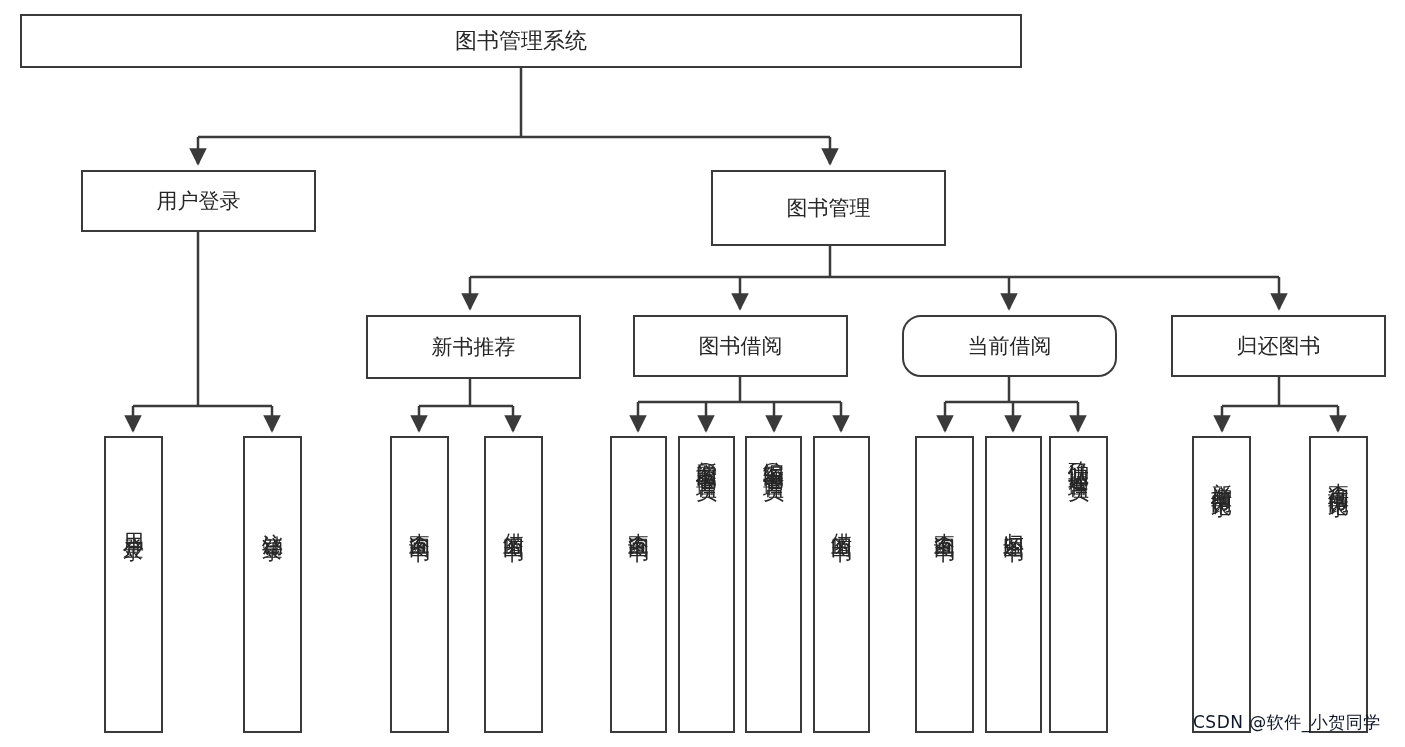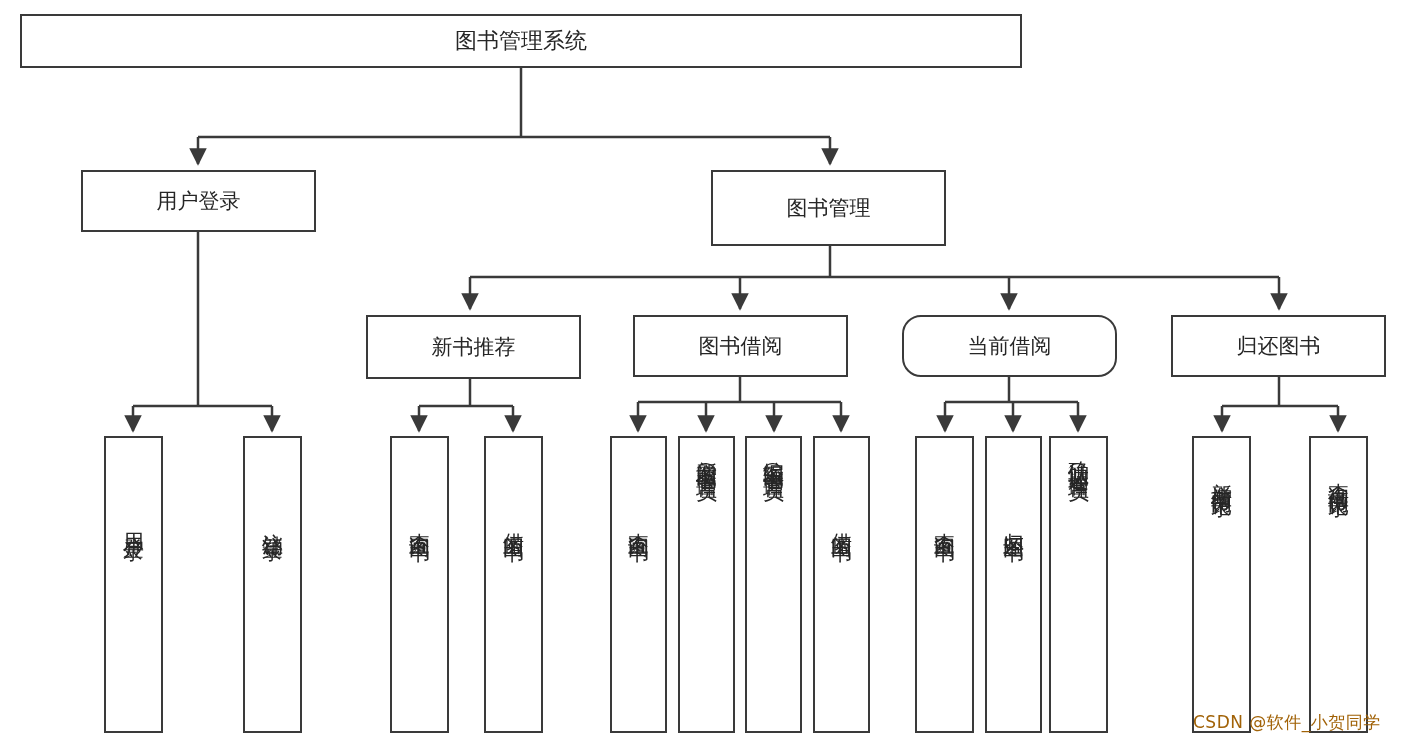--- a/index.html
+++ b/index.html
@@ -57,21 +57,21 @@
     display: block;
   }
   .node.v.mid .vtext { margin-top: 78px; }
   .node.v.high .vtext { margin-top: 6px; }
   .node.v.low  .vtext { margin-top: 28px; }
   .watermark {
     position: absolute;
     left: 1193px;
     top: 711px;
     font-size: 17px;
-    color: #a16207;
+    color: #0f172a;
     white-space: nowrap;
     letter-spacing: 0.5px;
   }
 </style>
 </head>
 <body>
 
 <div id="canvas">
 
   <svg id="connectors" viewBox="0 0 1405 747" xmlns="http://www.w3.org/2000/svg">

